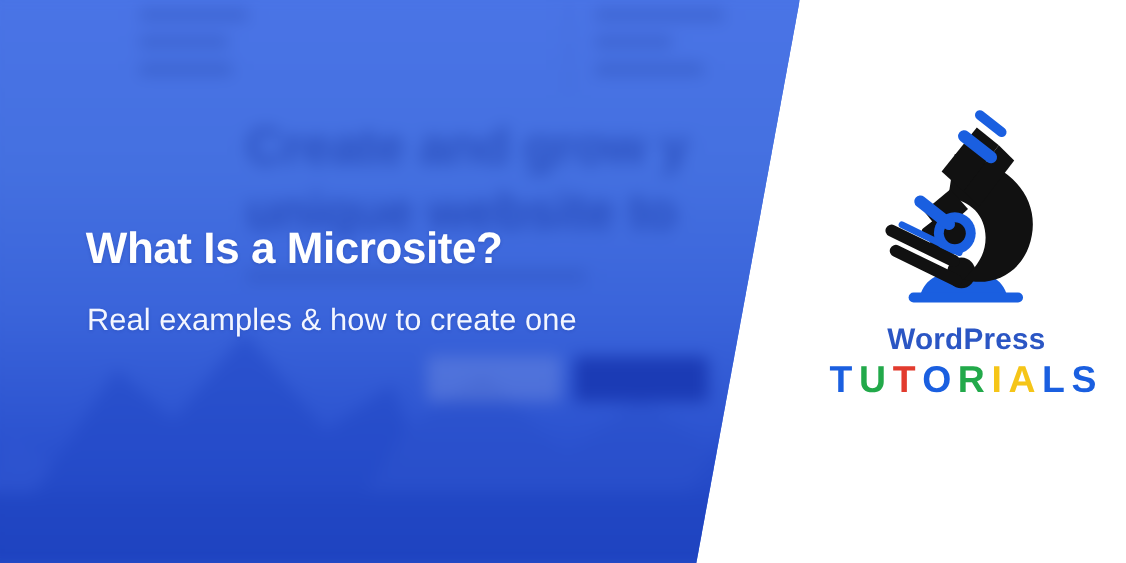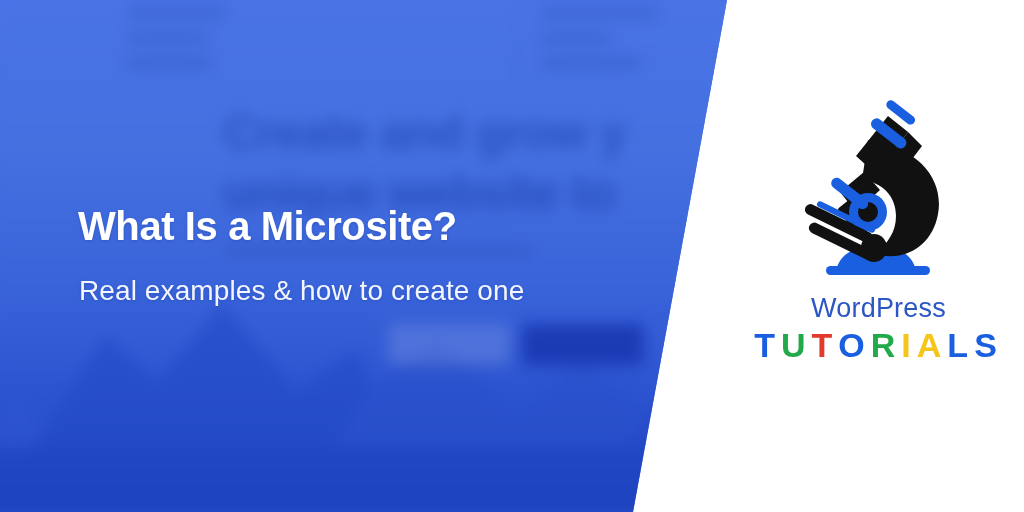--- a/index.html
+++ b/index.html
@@ -208,21 +208,21 @@
   }
   .microscope {
     width: 150px;
     height: 185px;
     display: block;
   }
   .brand-word {
     margin-top: 14px;
     color: #2b56c4;
     font-size: 27px;
-    font-weight: 400;
+    font-weight: 700;
     letter-spacing: .2px;
     line-height: 1;
   }
   .brand-tutorials {
     margin-top: 6px;
     font-size: 34px;
     font-weight: bold;
     letter-spacing: 6px;
     line-height: 1;
     display: flex;

